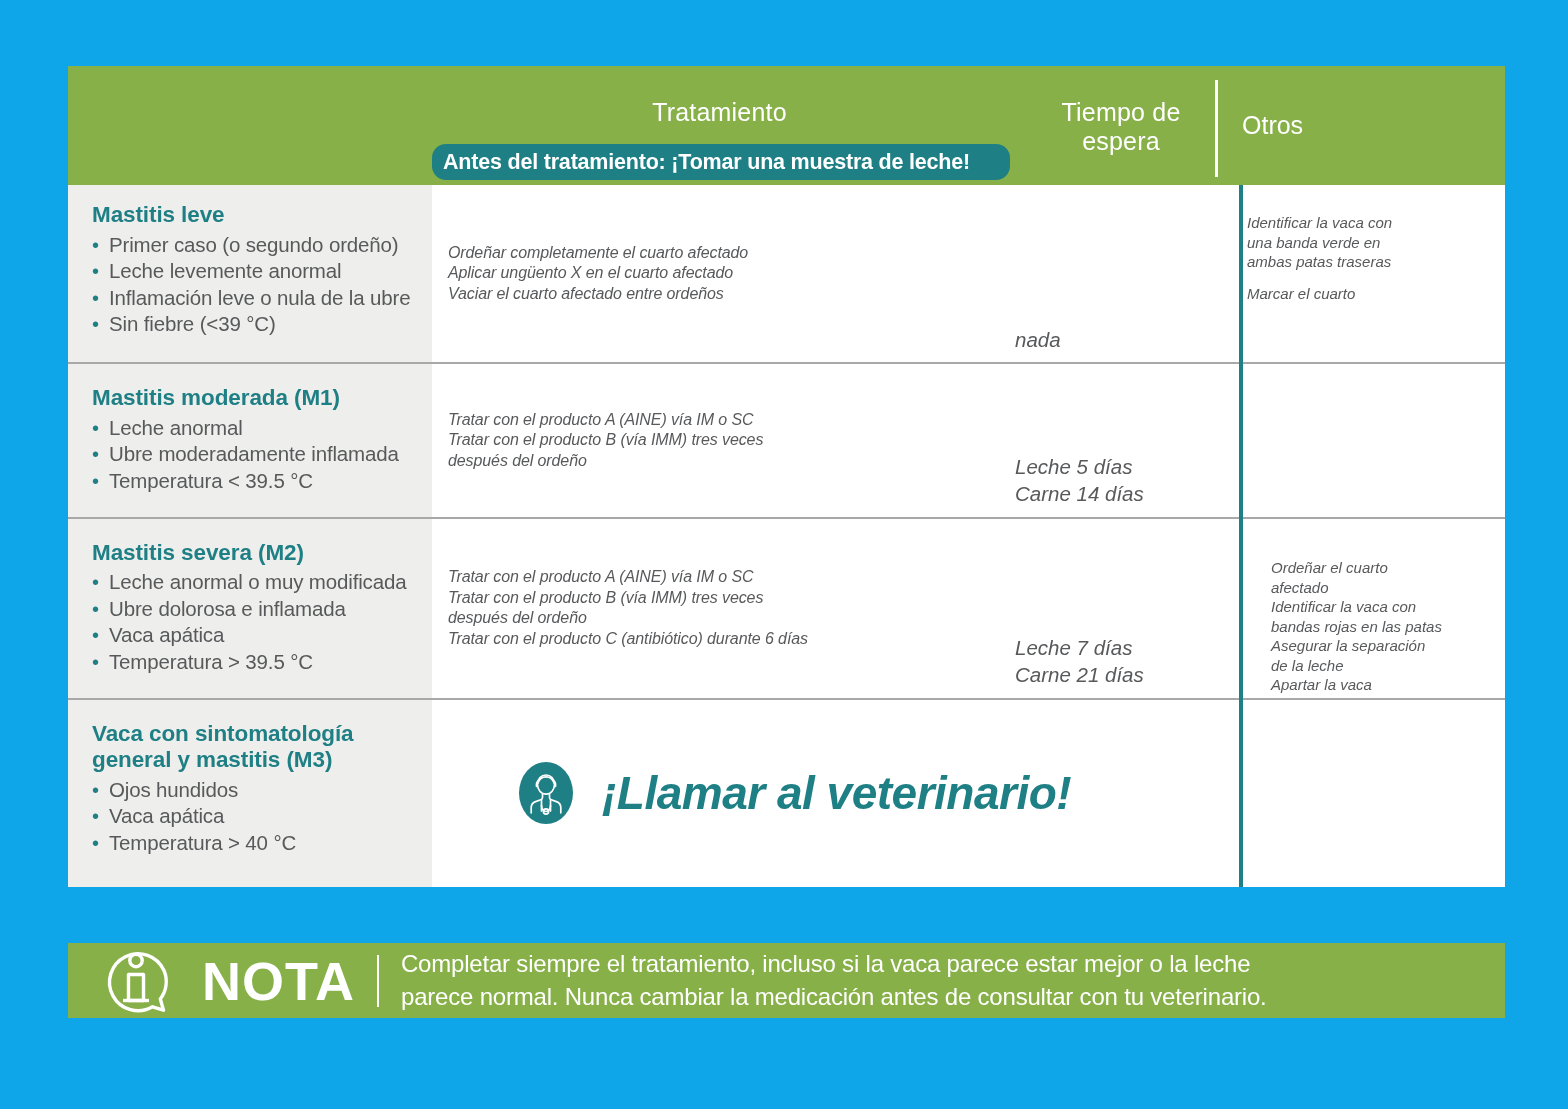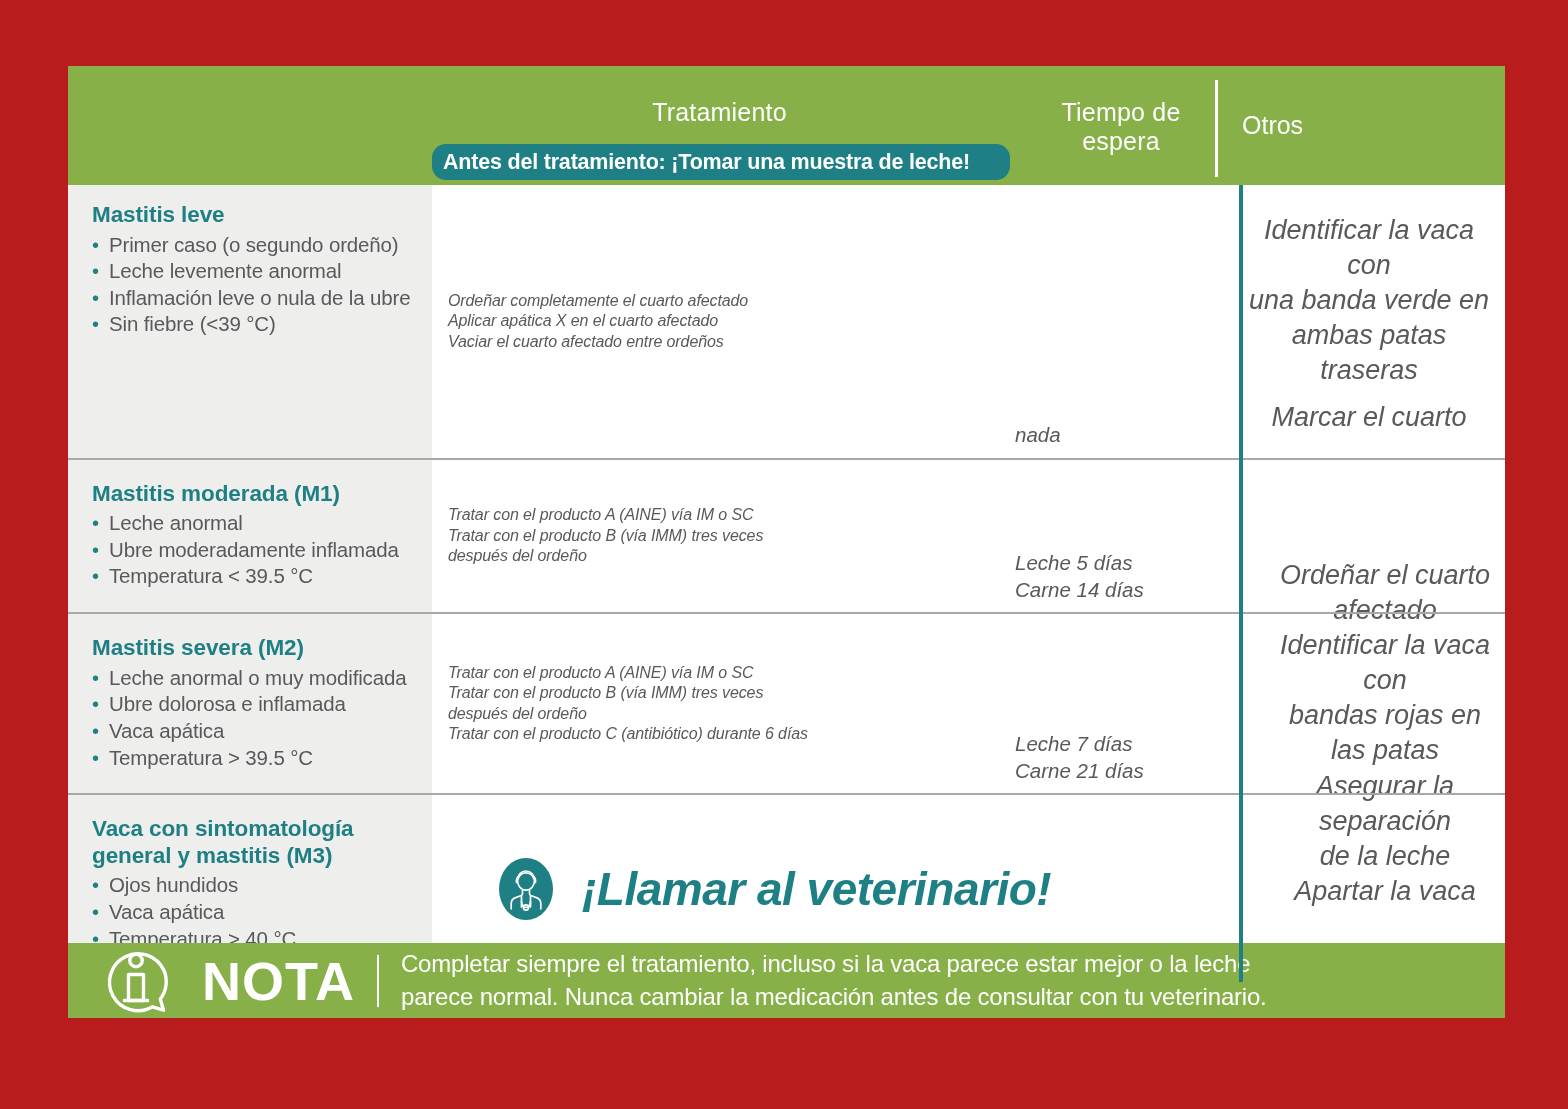--- a/index.html
+++ b/index.html
@@ -8,21 +8,21 @@
     width: 1568px;
     height: 1109px;
     background: #ffffff;
     font-family: "Liberation Sans", sans-serif;
   }
 
   #page {
     position: relative;
     width: 1568px;
     height: 1109px;
-    background: #b91c1c;
+    background: #0ea5e9;
     overflow: hidden;
     text-decoration: underline;
   }
 
   
   .table-wrap {
     position: absolute;
     left: 68px;
     top: 66px;
     width: 1437px;
@@ -103,21 +103,21 @@
     width: 4px;
     background: #1e7f85;
     z-index: 3;
   }
 
   .row {
     position: relative;
     display: flex;
     border-bottom: 2px solid #a8a8a8;
   }
-  .row:last-child { border-bottom: none; }
+  .row:last-child { border-bottom: none; gap: 20px; }
 
   .c-signs {
     width: 364px; flex: 0 0 364px;
     background: #eeeeec;
     padding: 22px 14px 22px 24px;
   }
   .c-treat {
     width: 575px; flex: 0 0 575px;
     padding: 22px 10px 22px 16px;
     display: flex;
@@ -172,24 +172,23 @@
   .wait-block {
     color: #58595b;
     font-size: 20.5px;
     font-style: italic;
     line-height: 1.33;
   }
   .wait-block .ln { display: block; }
 
   .other-block {
     color: #58595b;
-    font-size: 27px;
+    font-size: 15px;
     font-style: italic;
     line-height: 1.30;
-    text-align: center;
   }
   .other-block .ln { display: block; }
   .other-block .gap { margin-top: 12px; }
 
   
   .row-1 .c-signs { padding-top: 17px; padding-bottom: 24px; }
   .row-1 .c-other { padding-top: 28px; }
   .row-2 .c-signs { padding-top: 21px; padding-bottom: 22px; }
   .row-3 .c-signs { padding-top: 21px; padding-bottom: 22px; }
   .row-4 .c-signs { padding-top: 21px; padding-bottom: 30px; }
@@ -314,21 +313,21 @@
             <li>Primer caso (o segundo ordeño)</li>
             <li>Leche levemente anormal</li>
             <li>Inflamación leve o nula de la ubre</li>
             <li>Sin fiebre  (&lt;39 °C)</li>
           </ul>
         </div>
 
         <div class="c-treat">
           <div class="italic-block">
             <span class="ln">Ordeñar completamente el cuarto afectado</span>
-            <span class="ln">Aplicar apática X en el cuarto afectado</span>
+            <span class="ln">Aplicar ungüento X en el cuarto afectado</span>
             <span class="ln">Vaciar el cuarto afectado entre ordeños</span>
           </div>
         </div>
 
         <div class="c-wait">
           <div class="wait-block">
             <span class="ln">nada</span>
           </div>
         </div>
 

